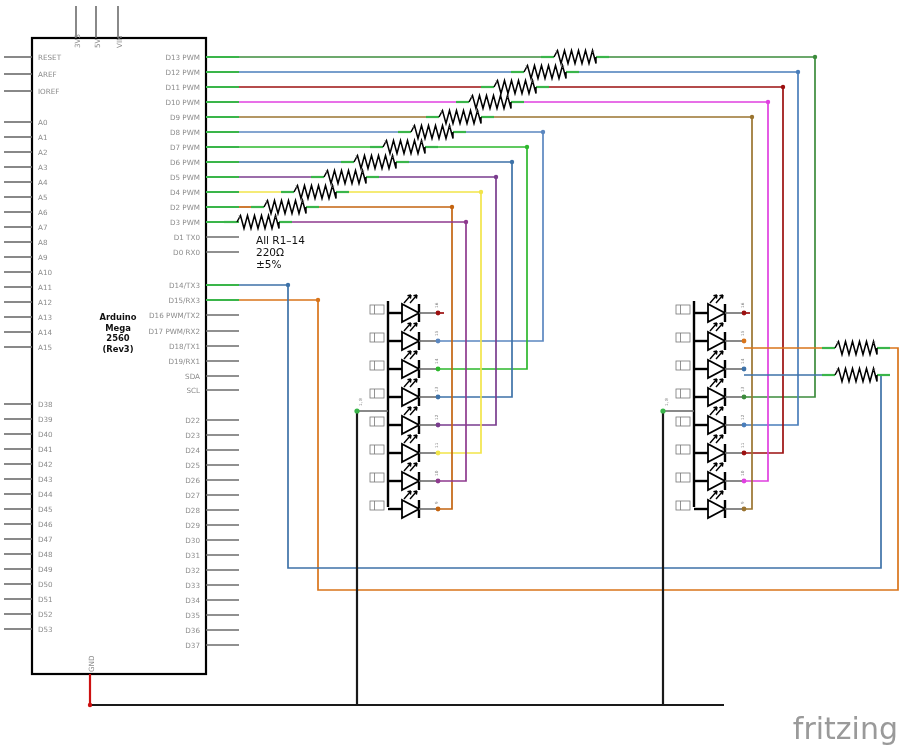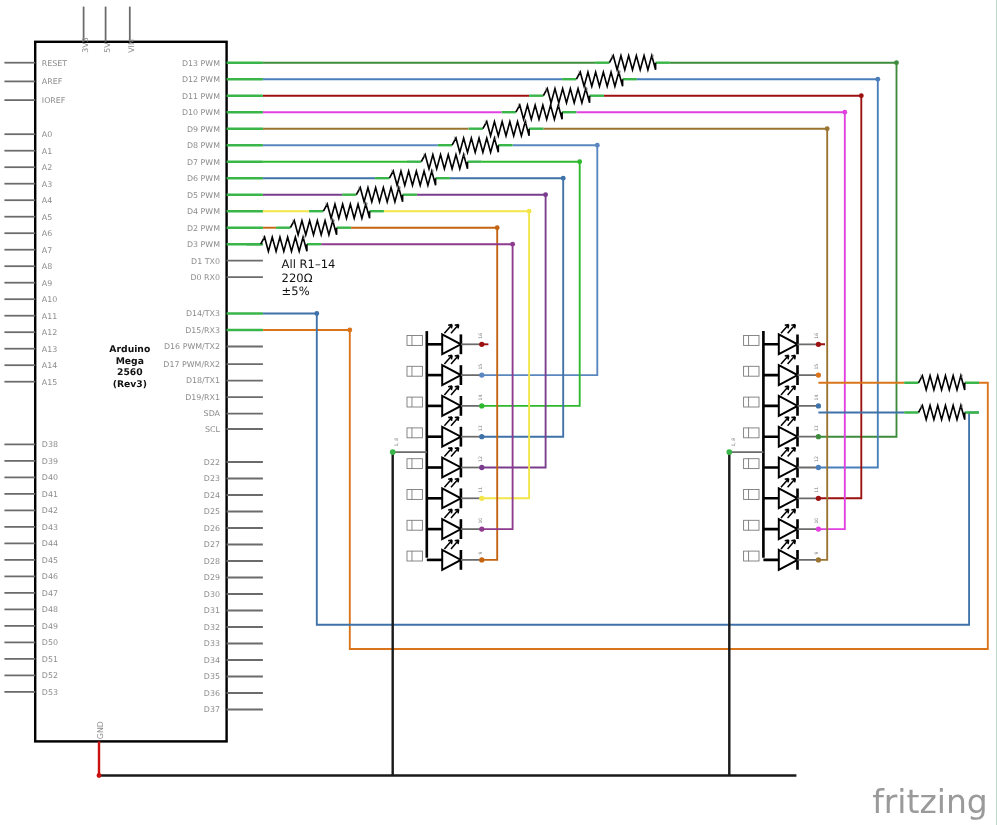--- a/index.html
+++ b/index.html
@@ -1,17 +1,17 @@
 <!DOCTYPE html>
 <html><head>
 <meta charset="utf-8">
 <style>
   html,body{margin:0;padding:0;background:#ffffff;}
   body{width:906px;height:750px;font-family:"DejaVu Sans","Liberation Sans",sans-serif;}
-  #stage{position:relative;width:906px;height:750px;overflow:hidden;background:#15803d;}
+  #stage{position:relative;width:906px;height:750px;overflow:hidden;background:#86efac;}
   svg{display:block;}
   .pinlabel{font-family:"DejaVu Sans","Liberation Sans",sans-serif;font-size:7.2px;fill:#8c8c8c;}
   .pinlabel-r{text-anchor:end;}
   .pinlabel-l{text-anchor:start;}
   .chipname{font-family:"DejaVu Sans","Liberation Sans",sans-serif;font-size:8.4px;fill:#111;text-anchor:middle;font-weight:bold;}
   .note{font-family:"DejaVu Sans","Liberation Sans",sans-serif;font-size:10.5px;fill:#111;text-anchor:start;}
   .rnum{font-family:"DejaVu Sans","Liberation Sans",sans-serif;font-size:4.2px;fill:#7a7a7a;}
   .lednum{font-family:"DejaVu Sans","Liberation Sans",sans-serif;font-size:4.2px;fill:#7a7a7a;}
   .brand{font-family:"DejaVu Sans","Liberation Sans",sans-serif;font-size:30px;fill:#9a9a9a;text-anchor:end;letter-spacing:0px;}
   .leg{stroke:#6b6b6b;stroke-width:1.6;fill:none;}

